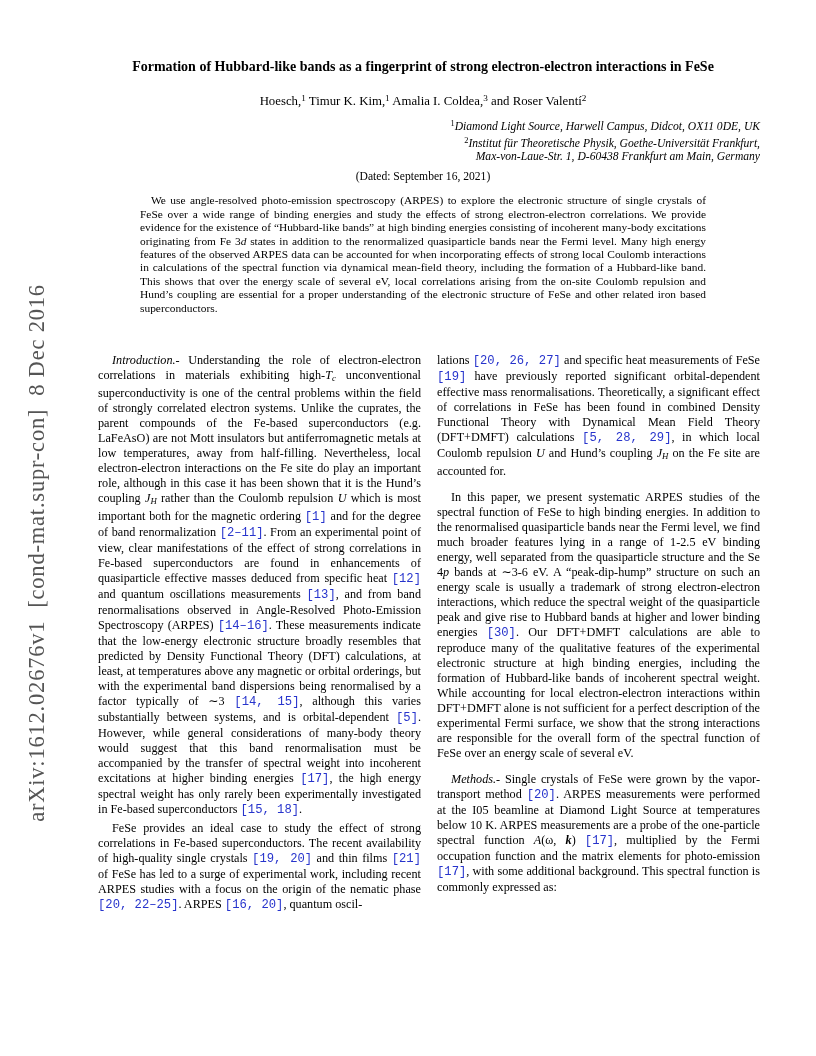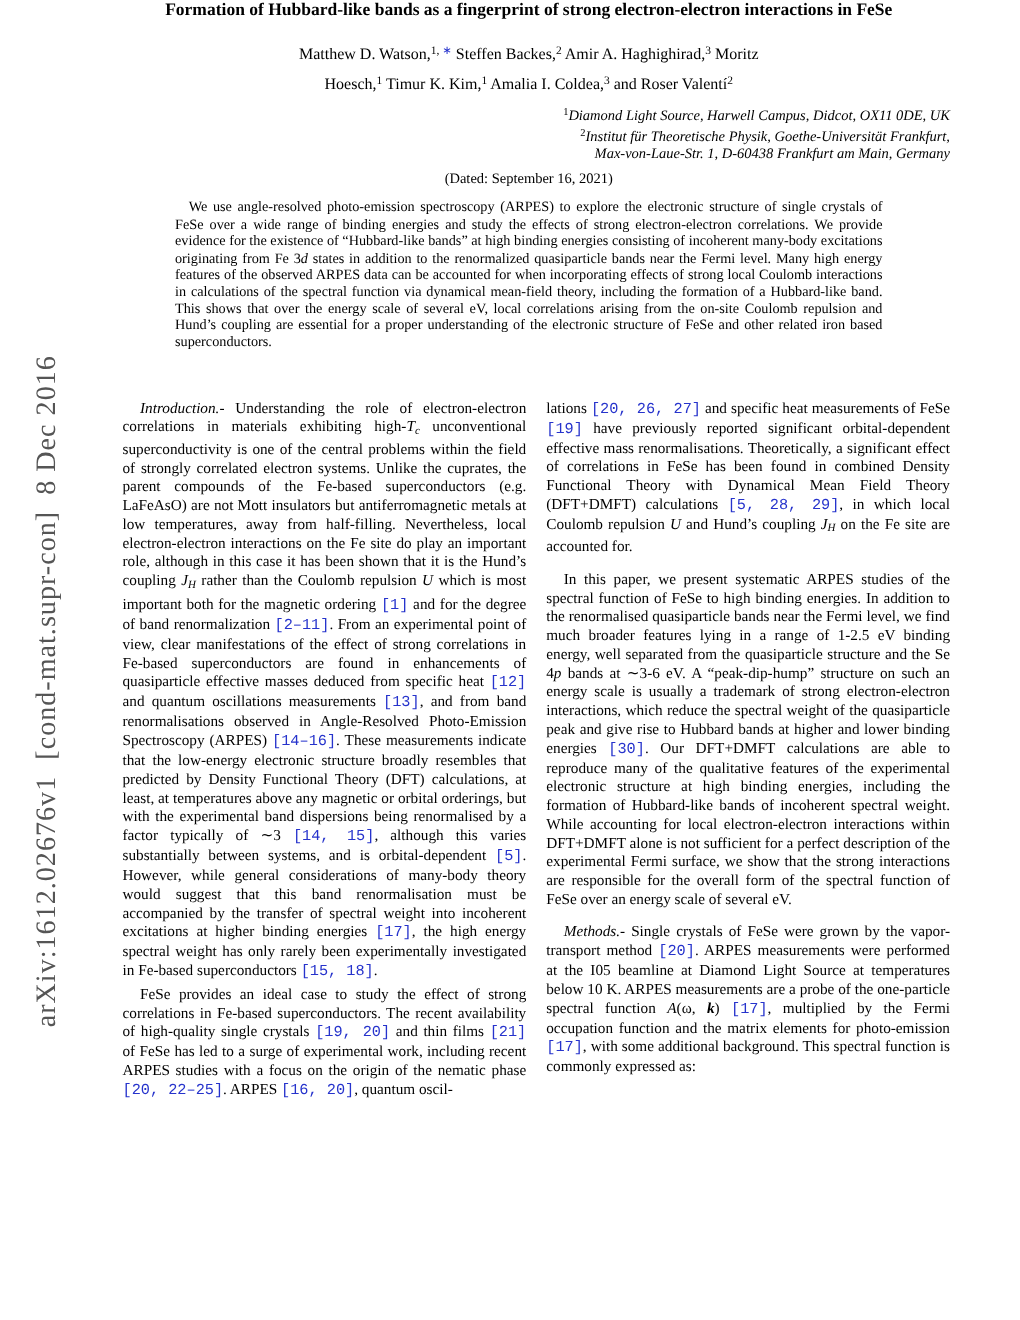--- a/index.html
+++ b/index.html
@@ -23,20 +23,21 @@
     letter-spacing: 0.8px;
     color: var(--arxiv_stamp, #555555);
   }
   .content {
     position: absolute;
     left: 86px;
     top: 0;
     width: 674px;
   }
   .title {
+    margin-top: 58px;
     font-size: 14px;
     font-weight: bold;
     text-align: center;
     line-height: 1.3;
   }
   .authors {
     margin-top: 12px;
     text-align: center;
     font-size: 12.8px;
     line-height: 21px;
@@ -92,21 +93,20 @@
 
 <div class="page">
 
   <div class="arxiv-stamp">arXiv:1612.02676v1  [cond-mat.supr-con]  8 Dec 2016</div>
 
   <div class="content">
 
     <h1 class="title">Formation of Hubbard-like bands as a fingerprint of strong electron-electron interactions in FeSe</h1>
 
     <div class="authors">
-      <div><span>Matthew D. Watson,</span><span class="seg-sup">1, </span><span class="seg-supcite">∗</span><span> Steffen Backes,</span><span class="seg-sup">2</span><span> Amir A. Haghighirad,</span><span class="seg-sup">3</span><span> Moritz</span></div>
       <div><span>Hoesch,</span><span class="seg-sup">1</span><span> Timur K. Kim,</span><span class="seg-sup">1</span><span> Amalia I. Coldea,</span><span class="seg-sup">3</span><span> and Roser Valentí</span><span class="seg-sup">2</span></div>
     </div>
 
     <div class="affiliations">
       <div><span class="seg-sup">1</span><span class="seg-it">Diamond Light Source, Harwell Campus, Didcot, OX11 0DE, UK</span></div>
       <div><span class="seg-sup">2</span><span class="seg-it">Institut für Theoretische Physik, Goethe-Universität Frankfurt,</span></div>
       <div><span class="seg-it">Max-von-Laue-Str. 1, D-60438 Frankfurt am Main, Germany</span></div>
     </div>
 
     <div class="date">(Dated: September 16, 2021)</div>

